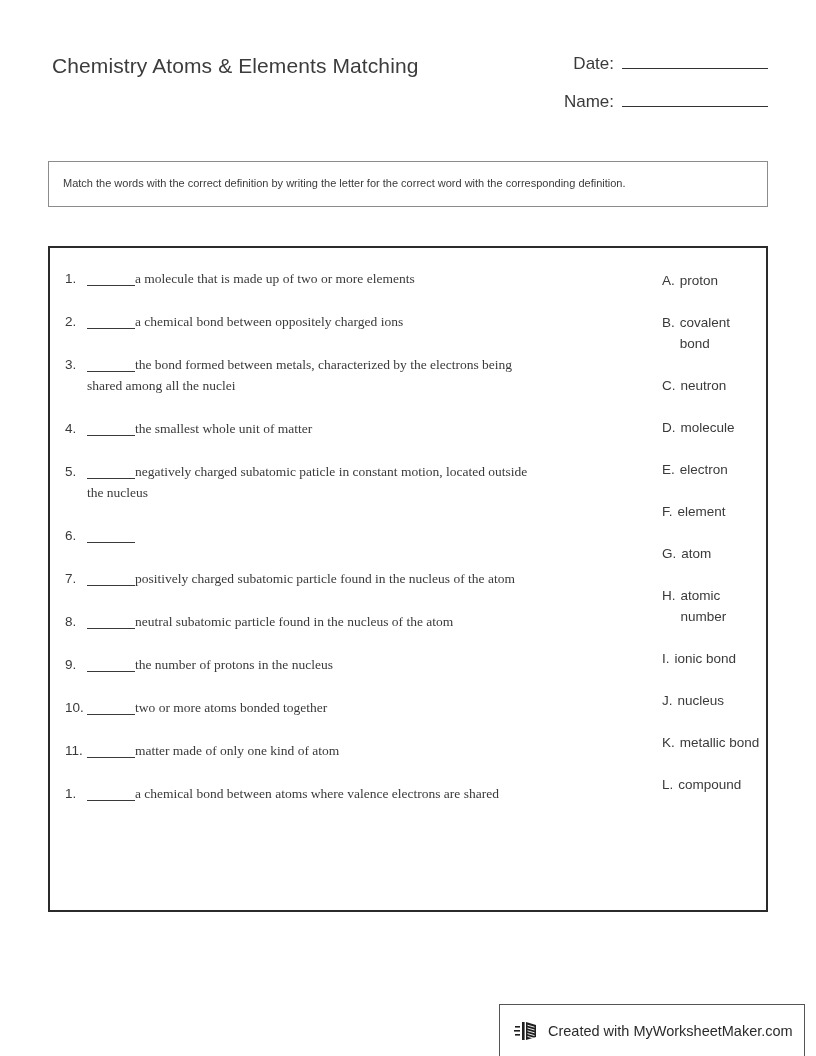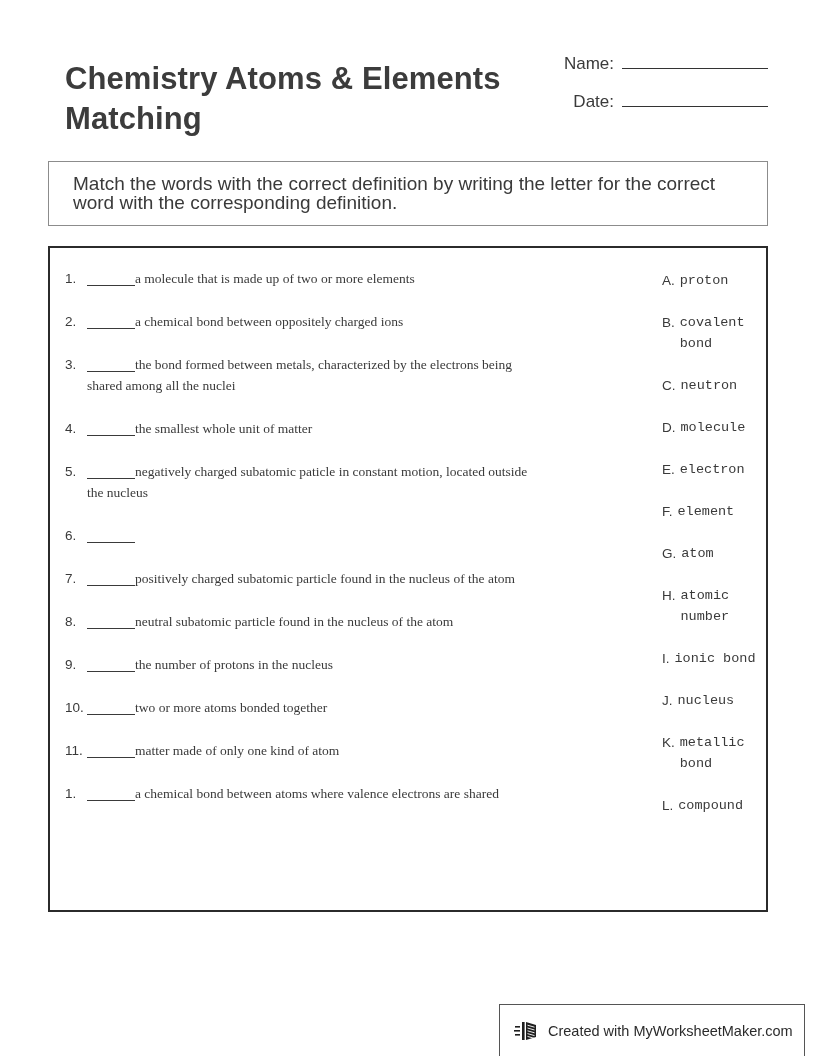--- a/index.html
+++ b/index.html
@@ -20,27 +20,27 @@
   .header {
     position: absolute;
     left: 48px;
     top: 42px;
     width: 720px;
     display: flex;
     align-items: flex-start;
     justify-content: space-between;
   }
   .title {
-    font-size: 31px;
-    font-weight: 700;
+    font-size: 21px;
+    font-weight: 400;
     line-height: 40px;
     color: #3c3c3c;
     letter-spacing: 0.1px;
     max-width: 450px;
-    margin: 17px;
+    margin: 4px;
   }
   .namedate {
     margin-top: 8px;
     width: 216px;
     flex: none;
   }
   .nd-row {
     display: flex;
     align-items: baseline;
     justify-content: flex-end;
@@ -60,22 +60,22 @@
   }
 
   
   .instructions {
     position: absolute;
     left: 48px;
     top: 161px;
     width: 720px;
     box-sizing: border-box;
     border: 1px solid #8c8c8c;
-    padding: 12px 14px 13px 24px;
-    font-size: 19px;
+    padding: 12px 14px 13px 14px;
+    font-size: 11px;
     line-height: 19px;
     color: #3a3a3a;
   }
 
   
   .main-box {
     position: absolute;
     left: 48px;
     top: 246px;
     width: 720px;
@@ -138,21 +138,20 @@
     line-height: 21px;
     margin-bottom: 21px;
     color: #3a3a3a;
   }
   .wb-letter {
     flex: none;
     padding-right: 5px;
   }
   .wb-word {
     flex: 1;
-    font-family: Liberation Mono, monospace;
   }
 
   
   .footer-badge {
     position: absolute;
     left: 499px;
     top: 1004px;
     width: 306px;
     height: 54px;
     box-sizing: border-box;
@@ -176,25 +175,25 @@
   }
 </style>
 </head>
 <body>
 
 <div class="header">
   <h1 class="title">Chemistry Atoms &amp; Elements Matching</h1>
 
   <div class="namedate">
     <div class="nd-row">
-      <span class="nd-label">Name:</span>
+      <span class="nd-label">Date:</span>
       <span class="nd-line"></span>
     </div>
     <div class="nd-row">
-      <span class="nd-label">Date:</span>
+      <span class="nd-label">Name:</span>
       <span class="nd-line"></span>
     </div>
   </div>
 </div>
 
 <div class="instructions">
   <span>Match the words with the correct definition by writing the letter for the correct word with the corresponding definition.</span>
 </div>
 
 <div class="main-box">

